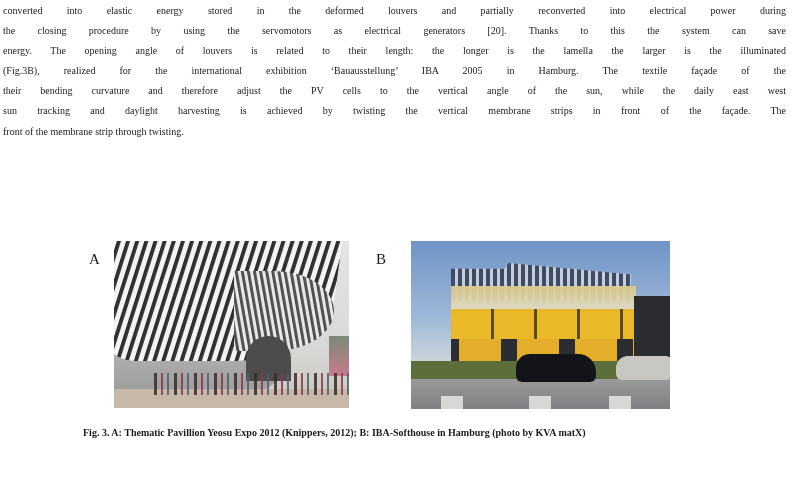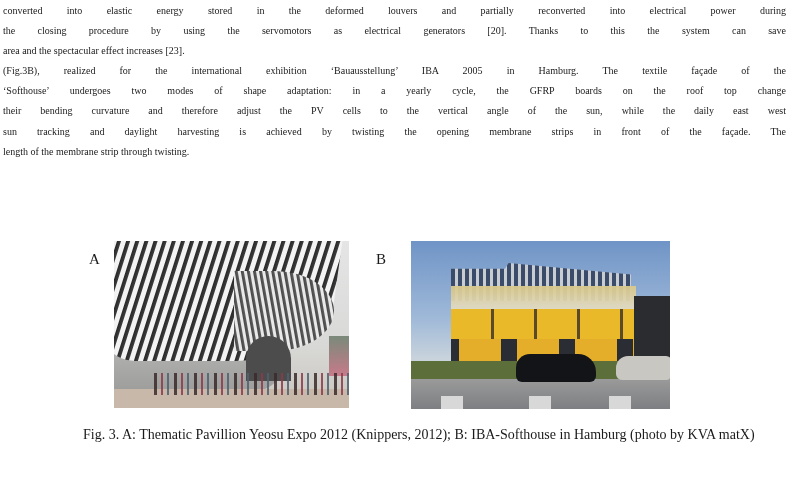--- a/index.html
+++ b/index.html
@@ -5,21 +5,21 @@
     html, body { margin: 0; padding: 0; background: #ffffff; }
     body { width: 800px; height: 488px; position: relative; overflow: hidden;
            font-family: "Liberation Serif", "DejaVu Serif", serif; color: #1a1a1a; }
     .body-text { position: absolute; left: 3px; top: 1px; width: 783px;
                  font-size: 10px; line-height: 20.1px; }
     .line { display: block; white-space: nowrap; text-align: justify; text-align-last: justify; height: 20.1px; }
     .line.last { text-align-last: left; }
     .line.indent { padding-left: 20px; }
     .fig-label { position: absolute; font-size: 15px; color: #1a1a1a; }
     .photo { position: absolute; overflow: hidden; }
-    .caption { position: absolute; left: 83px; top: 427px; font-size: 14px; white-space: nowrap; color: #1a1a1a; }
+    .caption { position: absolute; left: 83px; top: 427px; font-size: 10px; white-space: nowrap; color: #1a1a1a; font-weight: bold; }
 
     
     #photoA { left: 114px; top: 241px; width: 235px; height: 167px;
       background: linear-gradient(180deg, #e4e5e4 0%, #d9dad8 60%, #c9c4bd 100%); }
     #photoA .shell { position: absolute; left: -10px; top: 0px; width: 230px; height: 120px;
       border-radius: 0 0 90px 40px / 0 0 60px 40px;
       background: repeating-linear-gradient(100deg, #f3f3f3 0px, #f3f3f3 4px, #2a2a2a 5px, #3a3a3a 8px, #f3f3f3 9px);
       transform: skewX(-8deg); }
     #photoA .shell2 { position: absolute; left: 120px; top: 30px; width: 100px; height: 80px;
       border-radius: 0 60px 60px 0 / 0 40px 40px 0;
@@ -56,26 +56,25 @@
     #photoB .car2 { position: absolute; left: 205px; top: 115px; width: 56px; height: 24px;
       background: #c9c7c2; border-radius: 12px 6px 6px 6px; }
     #photoB .block { position: absolute; top: 155px; width: 22px; height: 13px; background: #d8d8d8; }
   </style>
 </head>
 <body>
 
 <div class="body-text">
   <span class="line">converted into elastic energy stored in the deformed louvers and partially reconverted into electrical power during</span>
   <span class="line">the closing procedure by using the servomotors as electrical generators [20]. Thanks to this the system can save</span>
-  <span class="line last">area and the spectacular effect increases [23].</span>
+  <span class="line">energy. The opening angle of louvers is related to their length: the longer is the lamella the larger is the illuminated</span>
   <span class="line">(Fig.3B), realized for the international exhibition ‘Bauausstellung’ IBA 2005 in Hamburg. The textile façade of the</span>
-  <span class="line">‘Softhouse’ undergoes two modes of shape adaptation: in a yearly cycle, the GFRP boards on the roof top change</span>
   <span class="line">their bending curvature and therefore adjust the PV cells to the vertical angle of the sun, while the daily east west</span>
-  <span class="line">sun tracking and daylight harvesting is achieved by twisting the opening membrane strips in front of the façade. The</span>
-  <span class="line last">length of the membrane strip through twisting.</span>
+  <span class="line">sun tracking and daylight harvesting is achieved by twisting the vertical membrane strips in front of the façade. The</span>
+  <span class="line last">front of the membrane strip through twisting.</span>
 </div>
 
 <span class="fig-label" style="left:89px; top:251px;">A</span>
 <div class="photo" id="photoA" title="Thematic Pavillion Yeosu Expo 2012 — curved facade with kinetic louvers and visitors">
   <div class="base"></div>
   <div class="shell"></div>
   <div class="shell2"></div>
   <div class="arch"></div>
   <div class="hill"></div>
   <div class="ground"></div>

